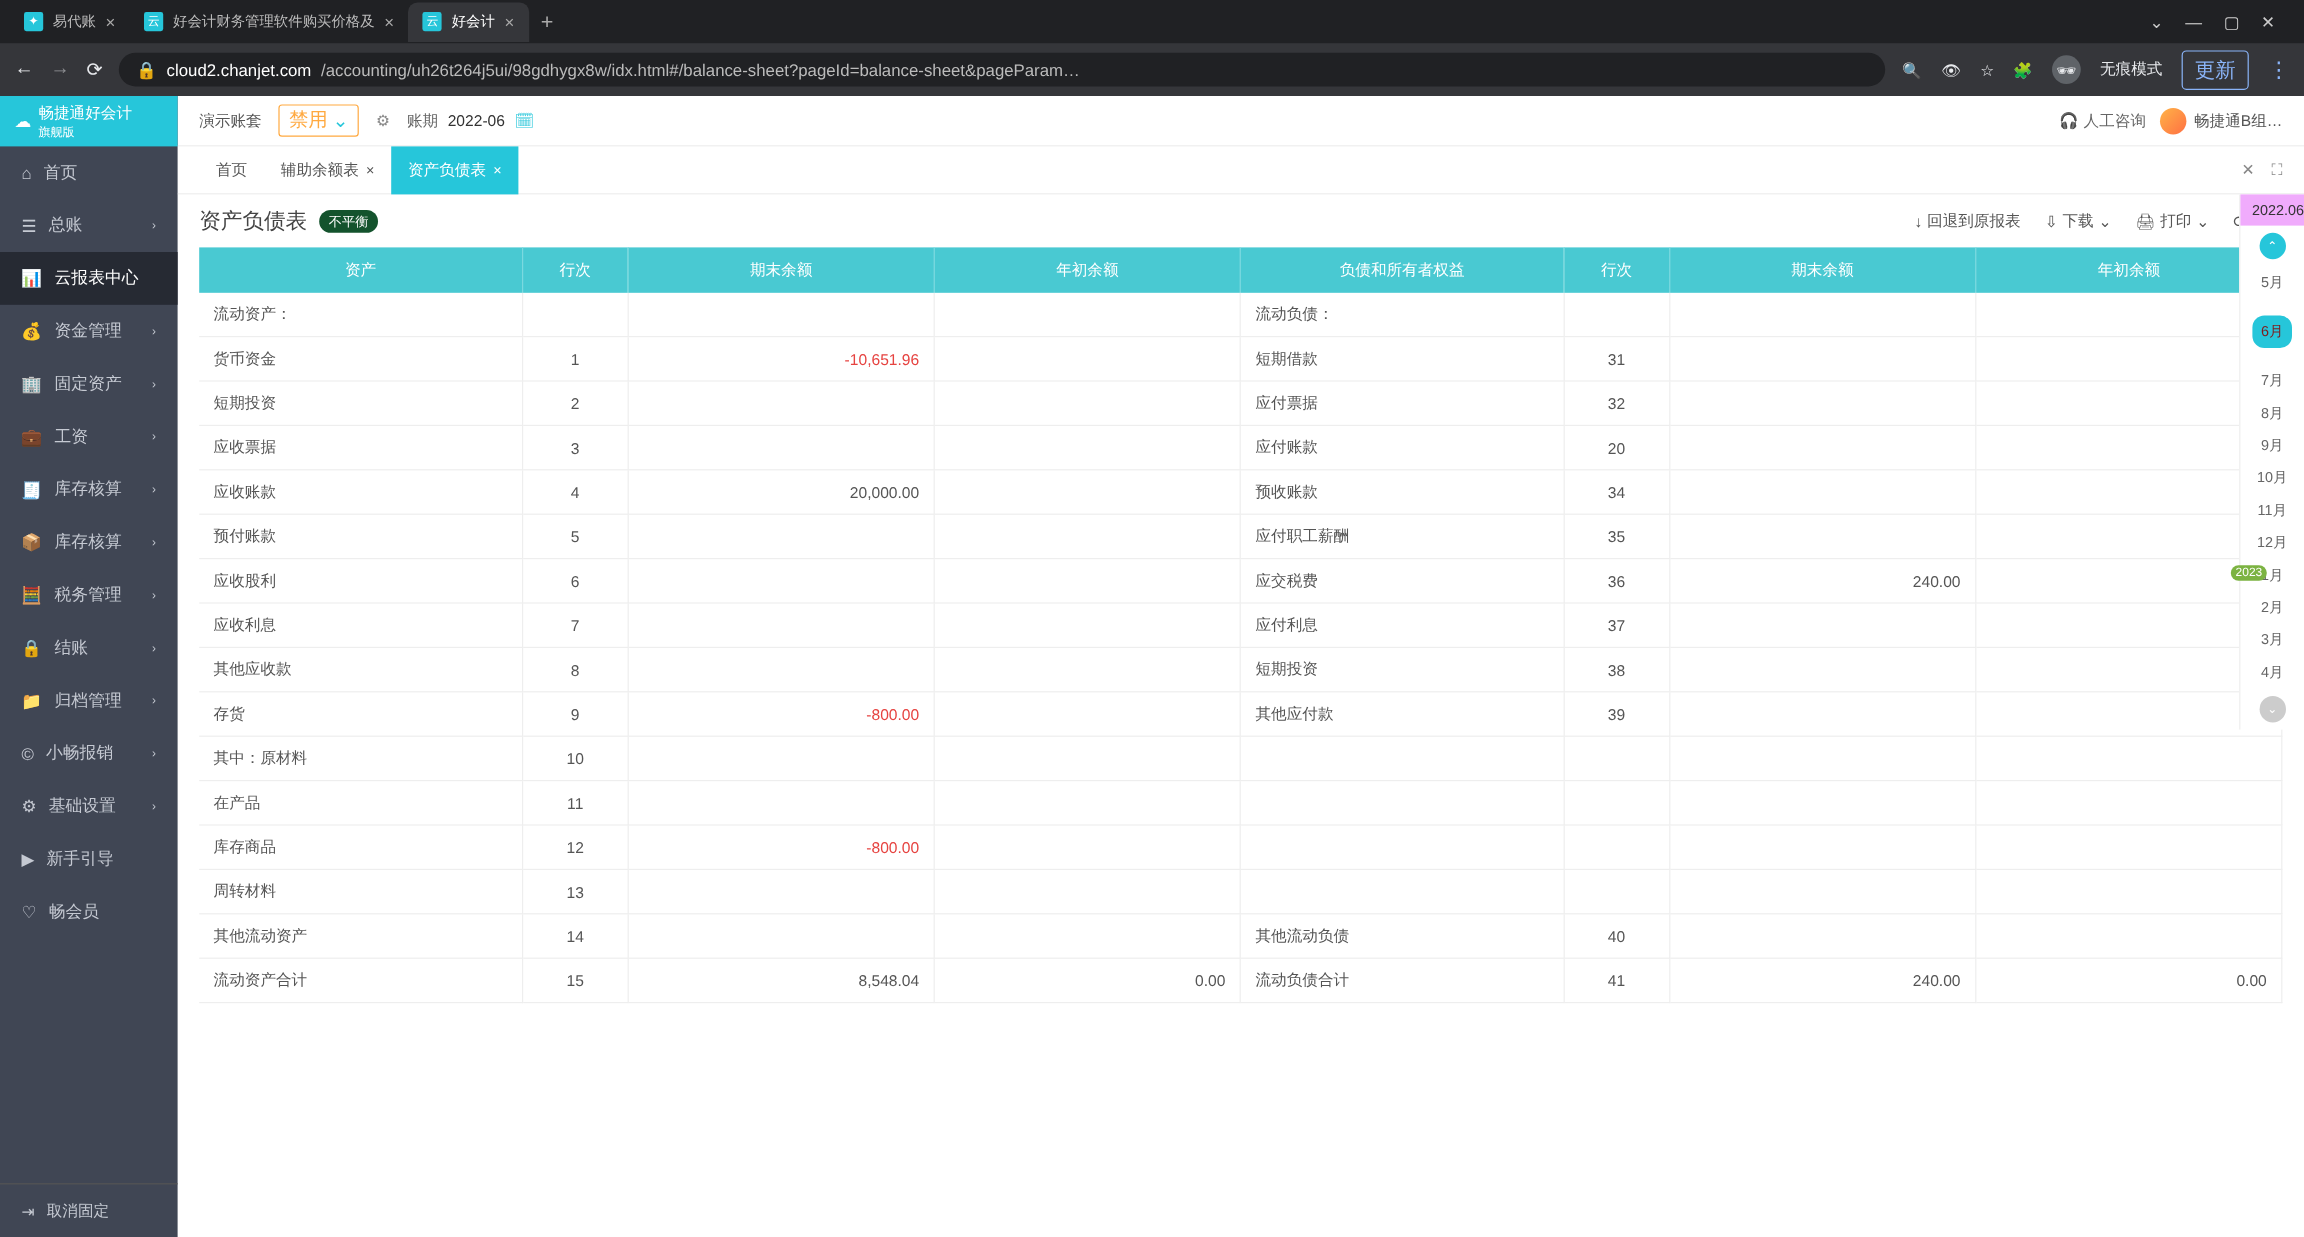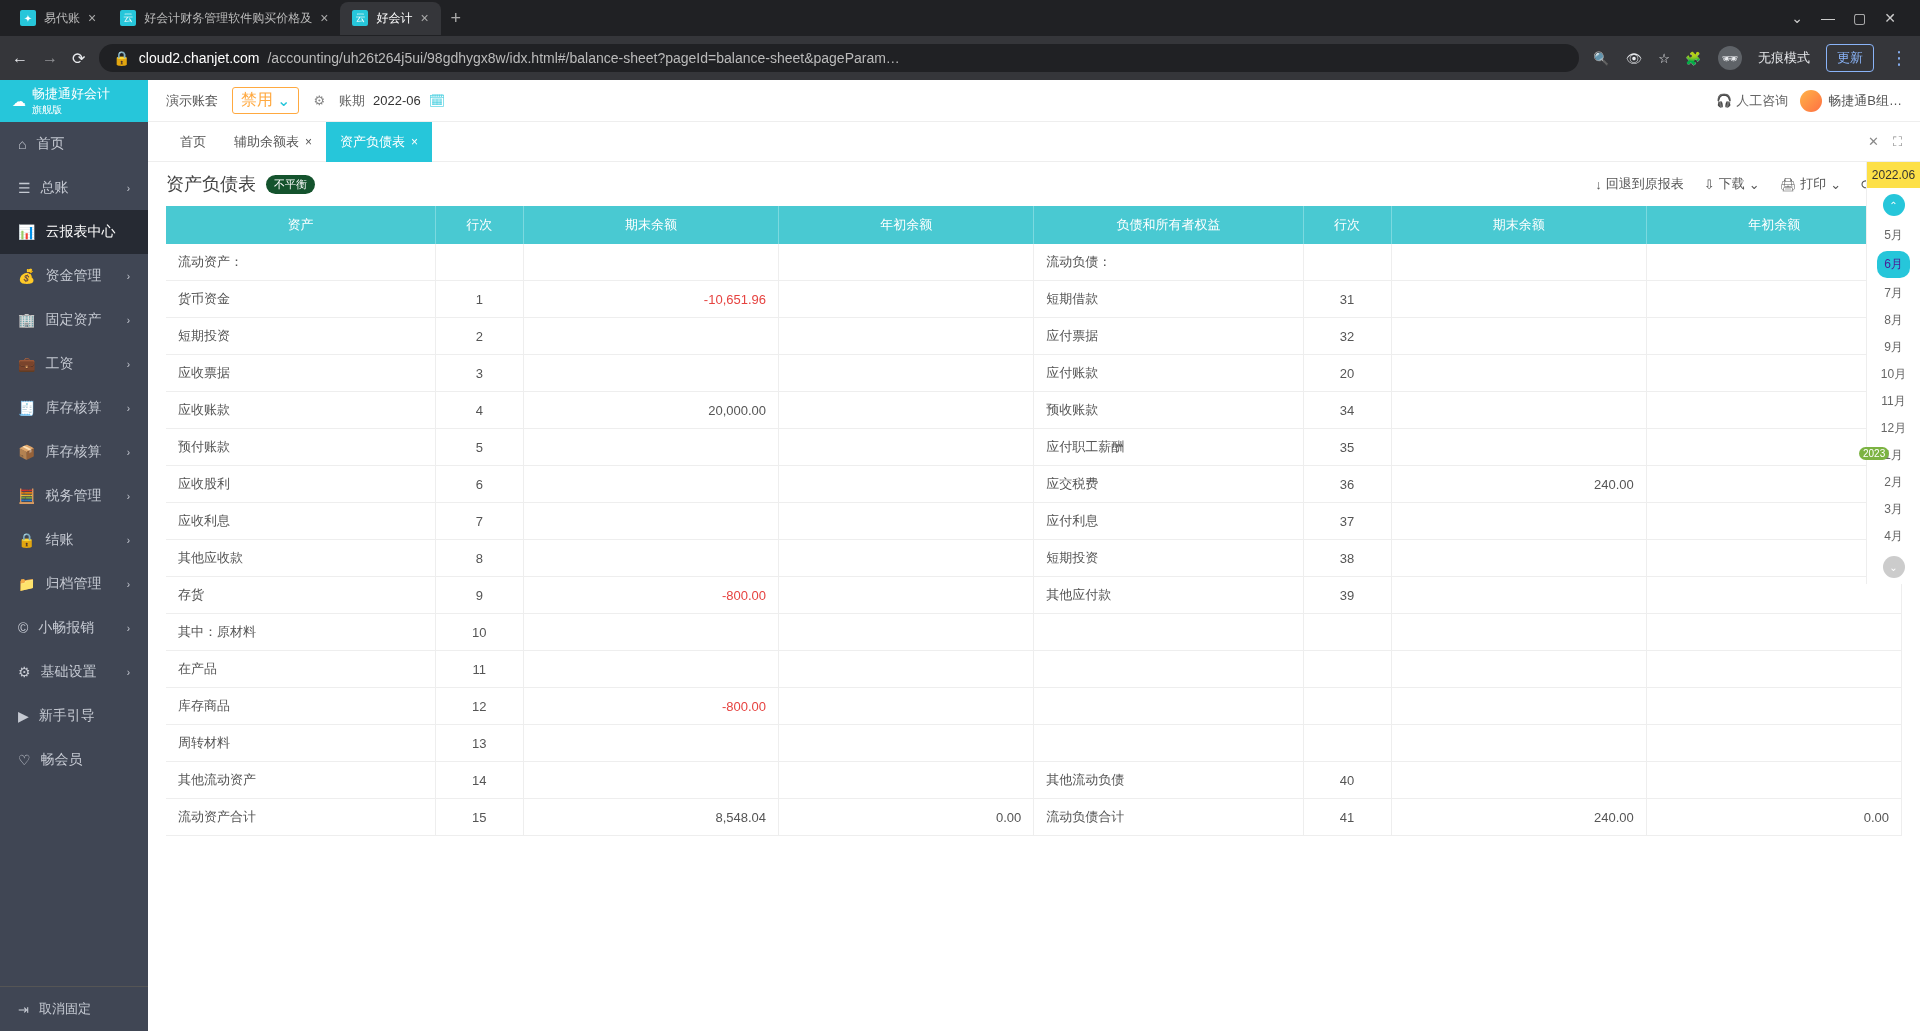--- a/index.html
+++ b/index.html
@@ -16,21 +16,21 @@
 .window-controls { margin-left: auto; display: flex; gap: 18px; padding-right: 16px; color: #ccc; }
 .window-controls span { cursor: pointer; font-size: 14px; }
 
 .browser-toolbar { display: flex; align-items: center; height: 44px; padding: 0 12px; gap: 14px; background: #35363a; }
 .nav-icon { color: #e8eaed; cursor: pointer; font-size: 16px; }
 .url-bar { flex: 1; display: flex; align-items: center; gap: 8px; background: #202124; border-radius: 20px; padding: 6px 14px; color: #bbb; font-size: 14px; }
 .url-host { color: #fff; }
 .toolbar-icons { display: flex; gap: 16px; align-items: center; color: #e8eaed; }
 .toolbar-icons span { cursor: pointer; }
 .incognito-badge { width: 24px; height: 24px; border-radius: 50%; background: #5f6368; display: inline-flex; align-items: center; justify-content: center; }
-.update-btn { border: 1px solid #8ab4f8; color: #8ab4f8; padding: 4px 10px; border-radius: 4px; font-size: 13px; cursor: pointer; }
+.update-btn { border: 1px solid #8ab4f8; color: #8ab4f8; padding: 4px 10px; border-radius: 4px; font-size: 17px; cursor: pointer; }
 .more-btn { color: #8ab4f8; font-size: 18px; cursor: pointer; }
 
 
 .app { display: flex; height: calc(1031px - 80px); background: #fff; }
 .sidebar { width: 148px; background: #404654; color: #ccc; display: flex; flex-direction: column; }
 .logo-area { height: 42px; background: #26c6da; color: #fff; display: flex; align-items: center; padding: 0 12px; font-size: 14px; gap: 6px; }
 .logo-area .version { font-size: 10px; }
 .sidebar-item { display: flex; align-items: center; gap: 10px; padding: 13px 18px; cursor: pointer; font-size: 14px; color: #c5c9d2; }
 .sidebar-item.active { background: #262a33; color: #fff; }
 .sidebar-item .chev { margin-left: auto; font-size: 10px; }
@@ -68,24 +68,24 @@
 th { background: #49c9d2; color: #fff; font-weight: normal; padding: 10px 8px; font-size: 13px; border-right: 1px solid #7bd9df; }
 th:last-child { border-right: none; }
 td { border-bottom: 1px solid #eee; border-right: 1px solid #eee; padding: 9px 12px; font-size: 13px; color: #555; }
 td.num { text-align: center; }
 td.amt { text-align: right; }
 td.neg { color: #e64340; }
 .scroll-right-btn { position: absolute; right: 18px; top: 0; width: 22px; height: 38px; background: #f0f0f0; display: flex; align-items: center; justify-content: center; cursor: pointer; color: #999; z-index: 2; }
 
 
 .month-picker { position: absolute; right: 0; top: 82px; width: 54px; background: #fff; border-left: 1px solid #eee; font-size: 12px; color: #666; z-index: 5; }
-.month-picker .year-label { text-align: center; padding: 6px 0; font-size: 12px; color: #333; background: #fde047; }
+.month-picker .year-label { text-align: right; padding: 6px 0; font-size: 12px; color: #333; background: #f0abfc; }
 .month-picker .scroll-btn { width: 22px; height: 22px; border-radius: 50%; background: #26c6da; color: #fff; margin: 6px auto; display: flex; align-items: center; justify-content: center; cursor: pointer; font-size: 10px; }
 .month-item { text-align: center; padding: 5px 0; cursor: pointer; position: relative; }
-.month-item.active { background: #26c6da; color: #4c1d95; border-radius: 10px; margin: 2px 10px; }
+.month-item.active { background: #26c6da; color: #7f1d1d; border-radius: 10px; margin: 14px 10px; }
 .year-tag { position: absolute; left: -8px; background: #7cb342; color: #fff; font-size: 10px; padding: 1px 4px; border-radius: 8px; }
 </style>
 </head>
 <body>
 
 <div class="browser-chrome">
   <div class="browser-tabs">
     <div class="browser-tab">
       <span class="tab-favicon">✦</span>
       <span>易代账</span>

